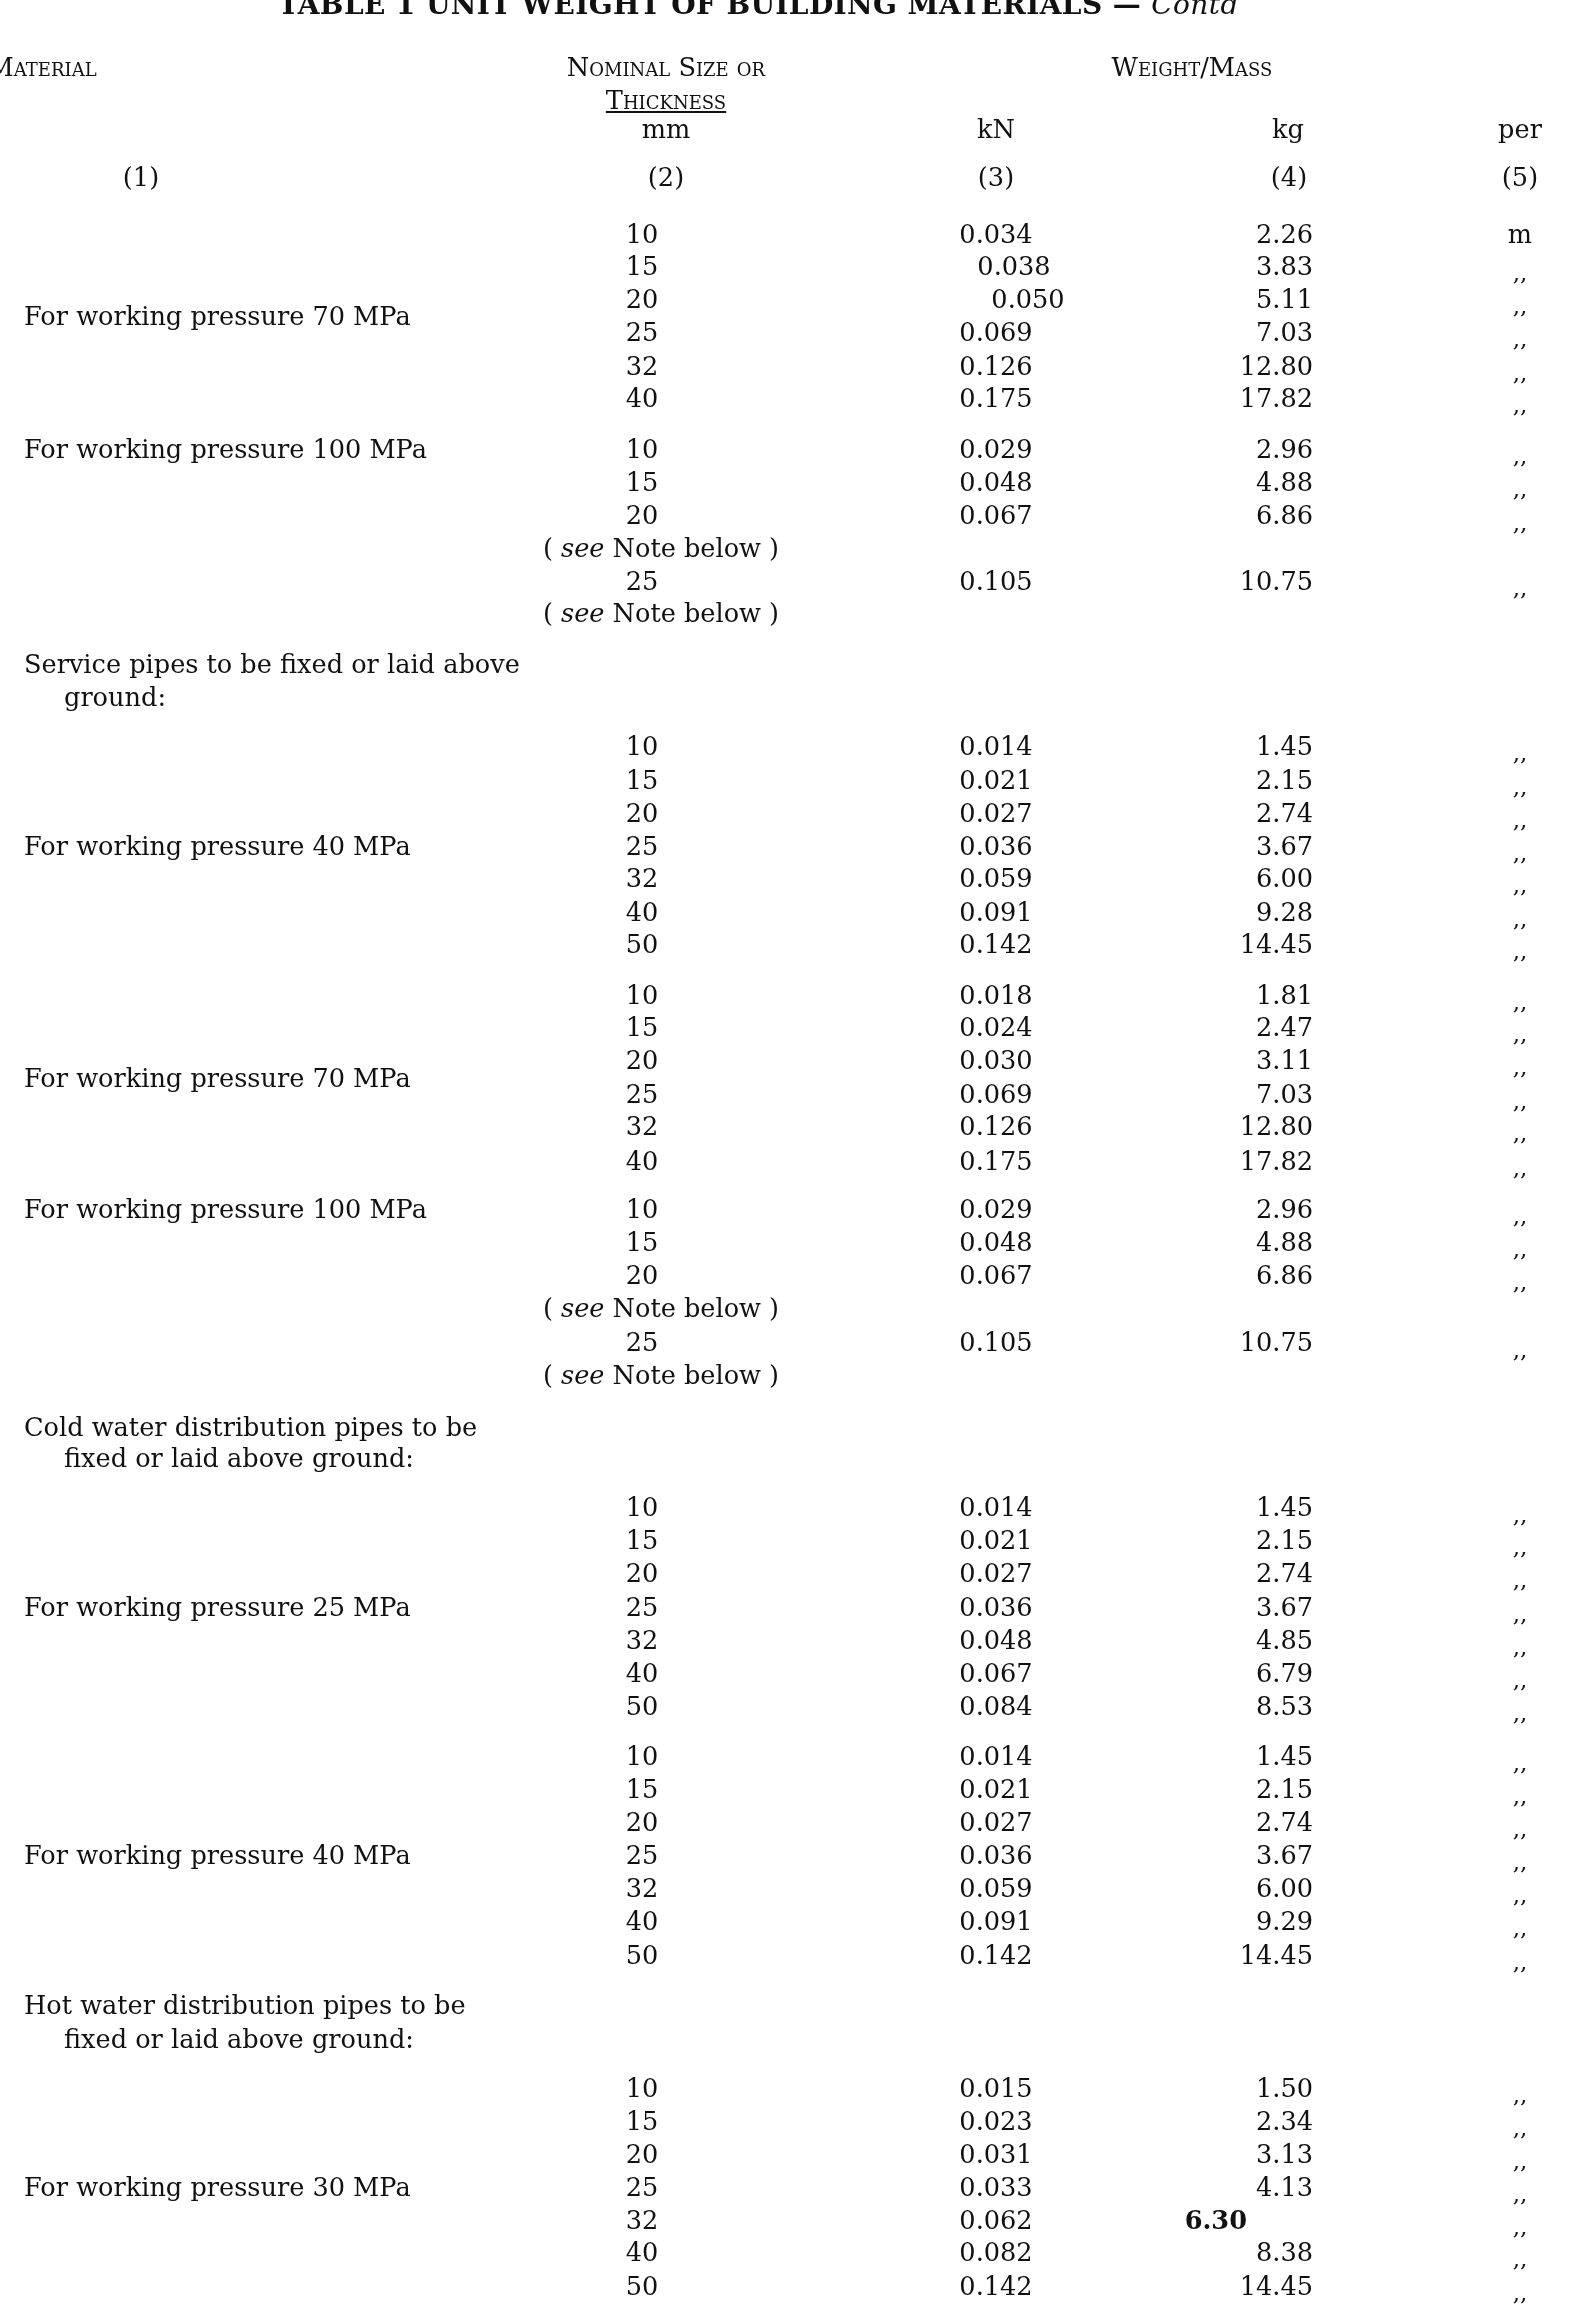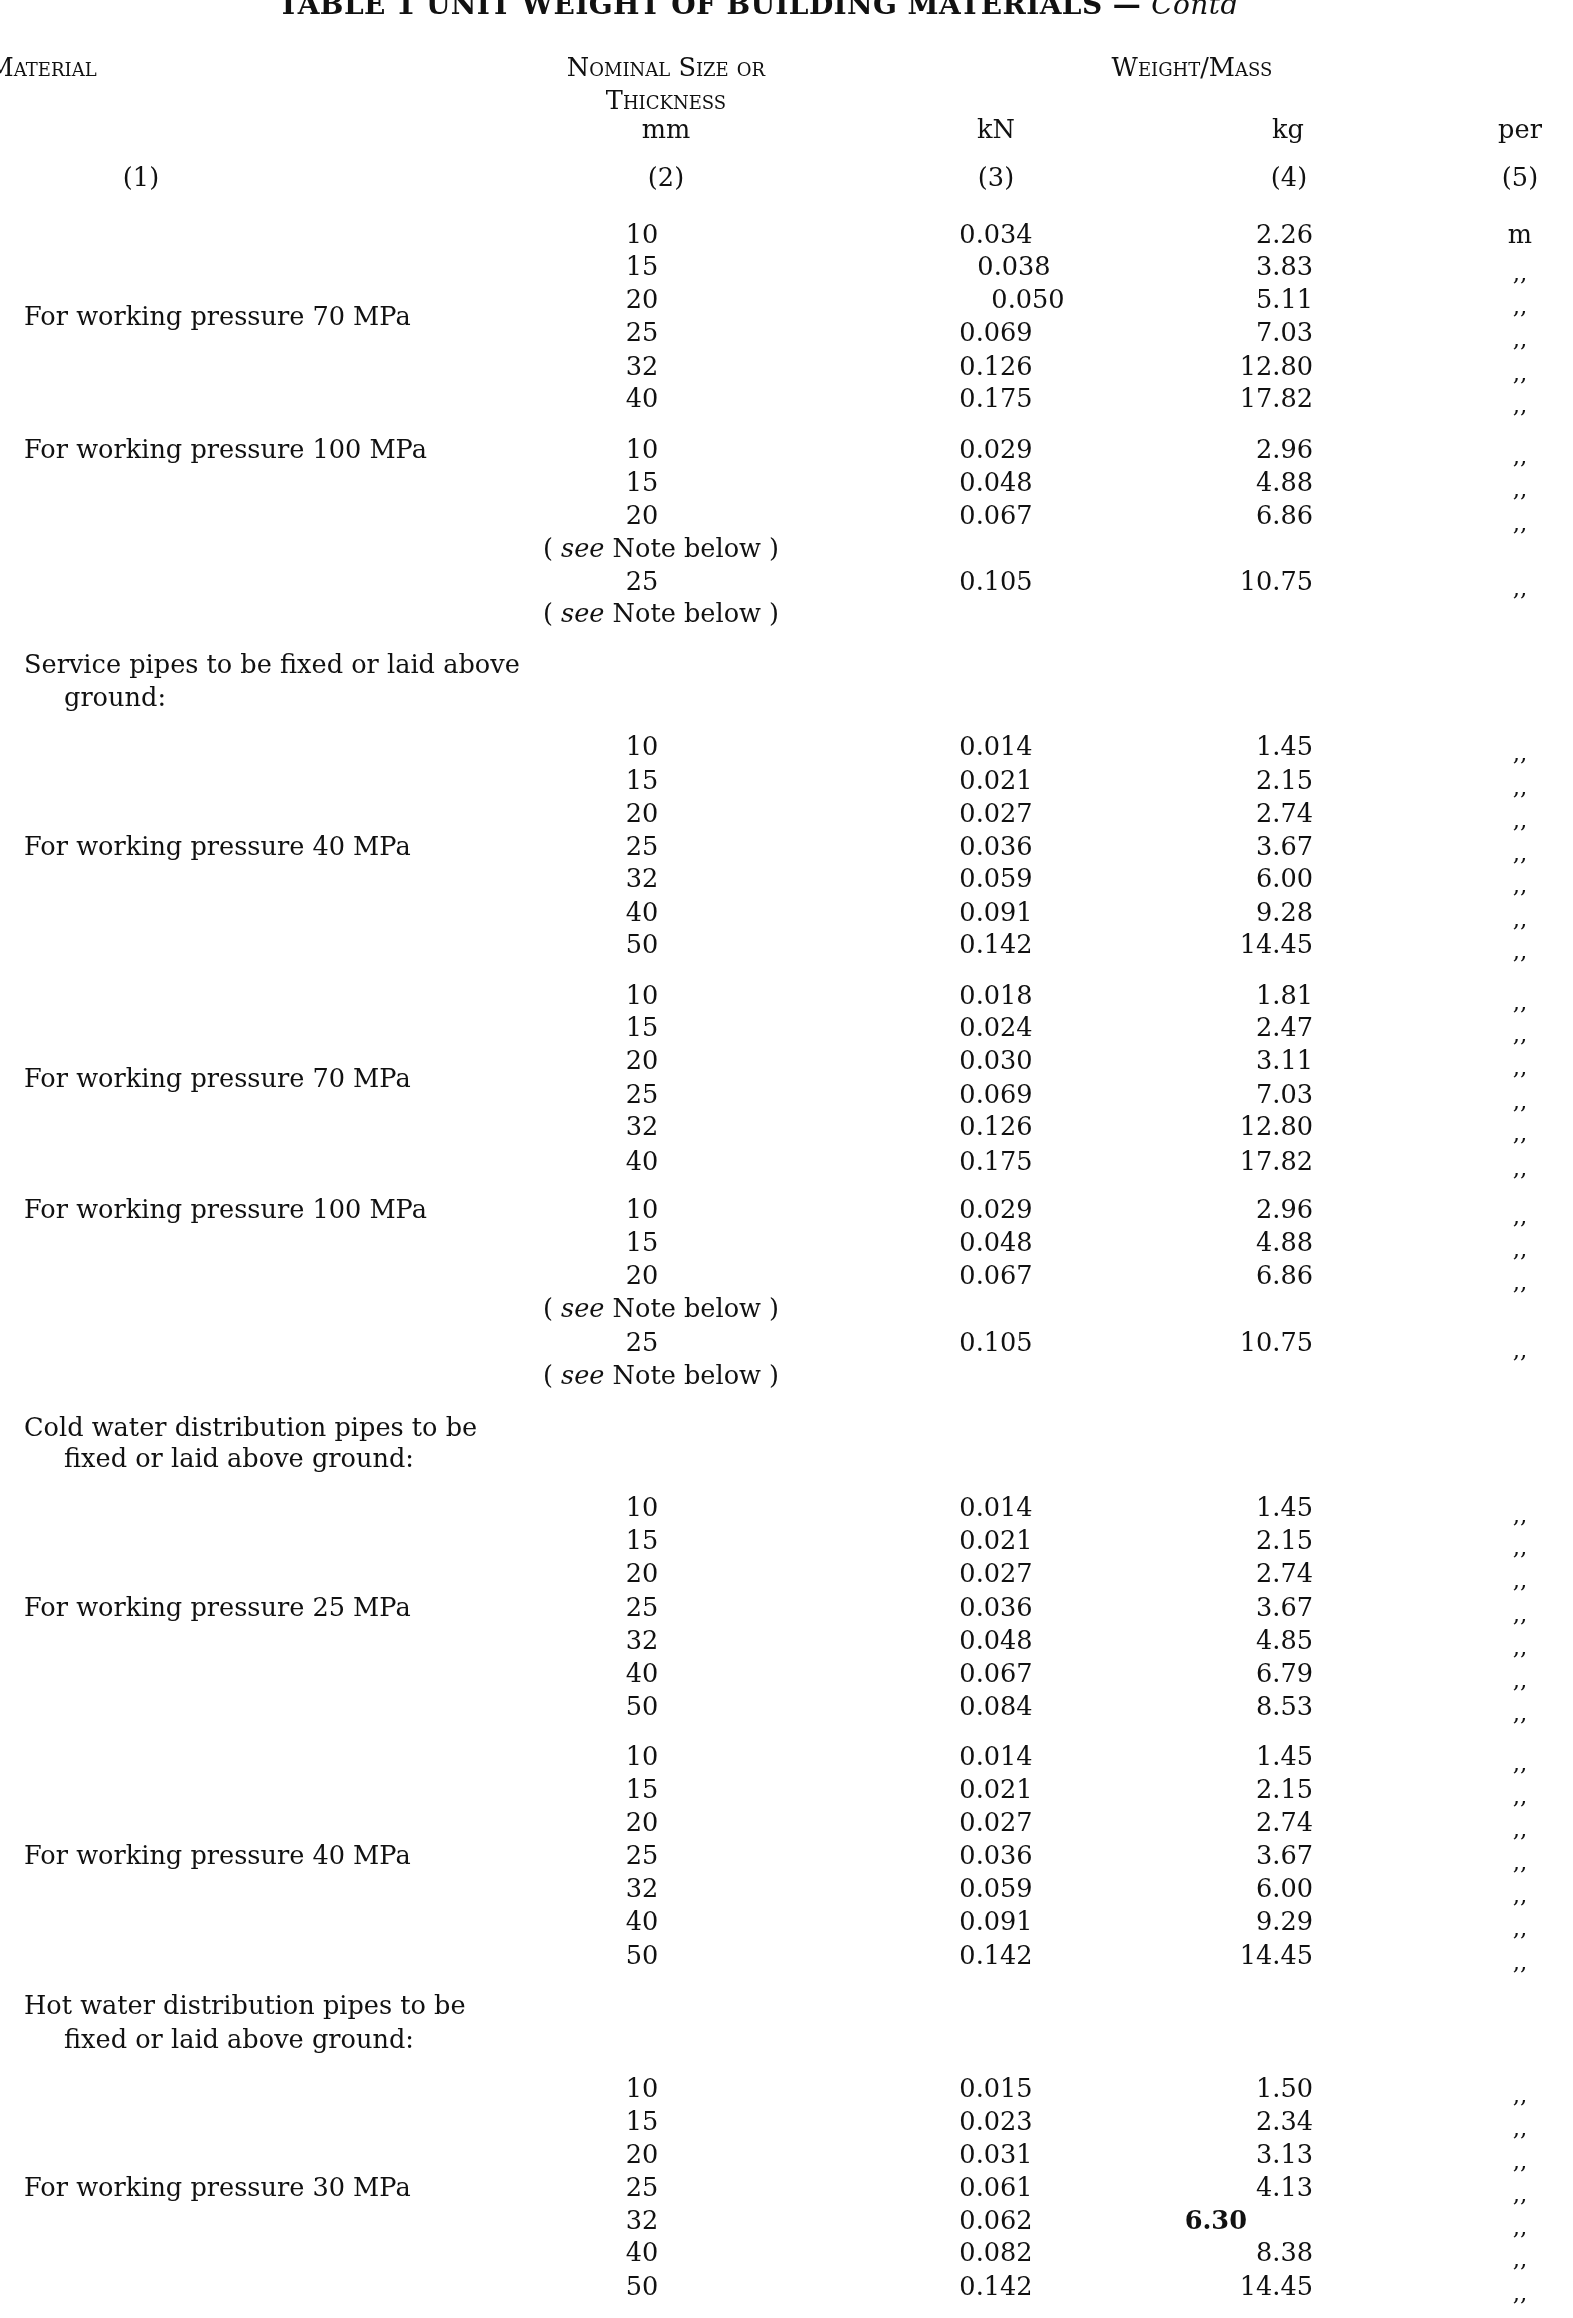--- a/index.html
+++ b/index.html
@@ -39,21 +39,21 @@
 </head>
 <body>
 
 <div class="abs title" style="left:278px; top:-10.6px;">
   <span>TABLE 1   UNIT WEIGHT OF BUILDING MATERIALS —</span>
   <span class="contd">Contd</span>
 </div>
 
 <div class="abs smallcaps" style="left:-12.4px; top:52px;">Material</div>
 <div class="abs smallcaps center" style="left:666px; top:52px;">Nominal Size or</div>
-<div class="abs smallcaps center" style="left:666px; top:85px;">Thickness</div>
+<div class="abs smallcaps center" style="left:666px; top:85px;text-decoration:underline;">Thickness</div>
 <div class="abs center" style="left:666px; top:114px;">mm</div>
 <div class="abs smallcaps center" style="left:1192px; top:52px;">Weight/Mass</div>
 <div class="abs center" style="left:996px; top:114px;">kN</div>
 <div class="abs center" style="left:1288px; top:114px;">kg</div>
 <div class="abs center" style="left:1520px; top:114px;">per</div>
 
 <div class="abs center" style="left:141px; top:162px;">(1)</div>
 <div class="abs center" style="left:666px; top:162px;">(2)</div>
 <div class="abs center" style="left:996px; top:162px;">(3)</div>
 <div class="abs center" style="left:1289px; top:162px;">(4)</div>
@@ -248,21 +248,21 @@
     <div class="abs center ditto" style="left: 1520px; top: 2080px;">,,</div>
     <div class="abs center" style="left: 642px; top: 2106px;">15</div>
     <div class="abs center" style="left: 996px; top: 2106px;">0.023</div>
     <div class="abs right" style="left: 1313px; top: 2106px;">2.34</div>
     <div class="abs center ditto" style="left: 1520px; top: 2113px;">,,</div>
     <div class="abs center" style="left: 642px; top: 2139px;">20</div>
     <div class="abs center" style="left: 996px; top: 2139px;">0.031</div>
     <div class="abs right" style="left: 1313px; top: 2139px;">3.13</div>
     <div class="abs center ditto" style="left: 1520px; top: 2146px;">,,</div>
     <div class="abs center" style="left: 642px; top: 2172px;">25</div>
-    <div class="abs center" style="left: 996px; top: 2172px;">0.061</div>
+    <div class="abs center" style="left: 996px; top: 2172px;">0.033</div>
     <div class="abs right" style="left: 1313px; top: 2172px;">4.13</div>
     <div class="abs center ditto" style="left: 1520px; top: 2179px;">,,</div>
     <div class="abs center" style="left: 642px; top: 2205px;">32</div>
     <div class="abs center" style="left: 996px; top: 2205px;">0.062</div>
     <div class="abs right" style="left: 1247px; top: 2205px; font-weight: bold;">6.30</div>
     <div class="abs center ditto" style="left: 1520px; top: 2212px;">,,</div>
     <div class="abs center" style="left: 642px; top: 2237px;">40</div>
     <div class="abs center" style="left: 996px; top: 2237px;">0.082</div>
     <div class="abs right" style="left: 1313px; top: 2237px;">8.38</div>
     <div class="abs center ditto" style="left: 1520px; top: 2244px;">,,</div>

